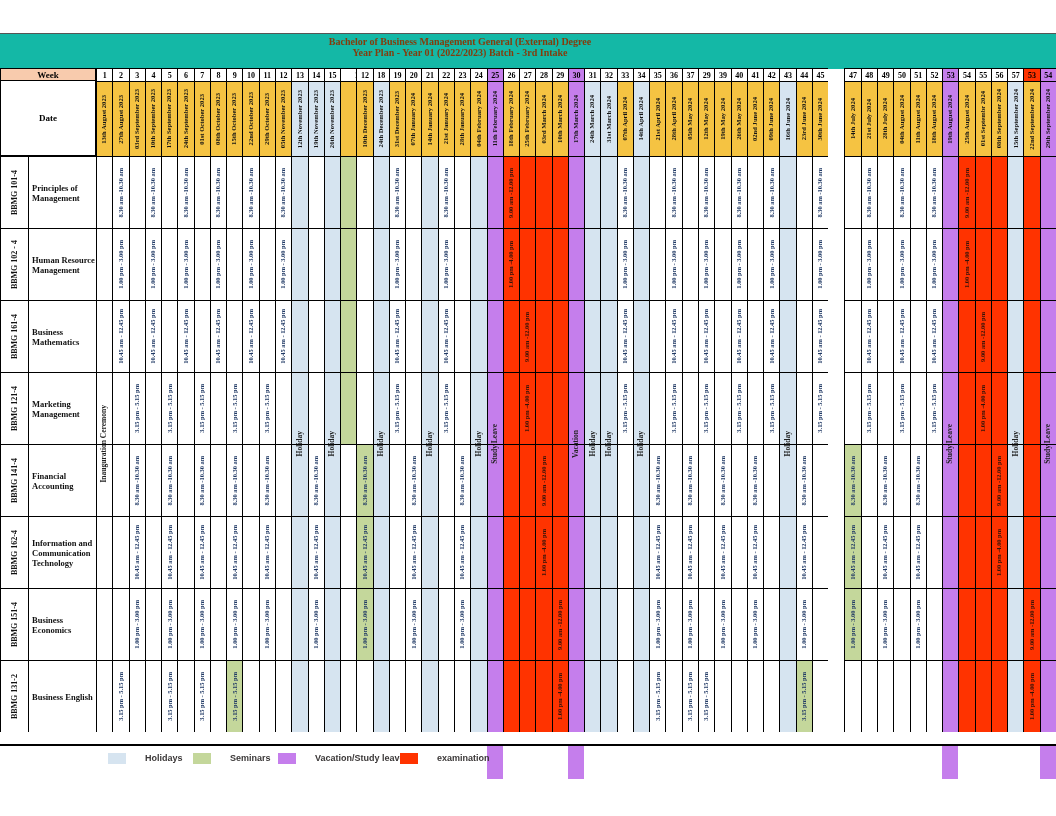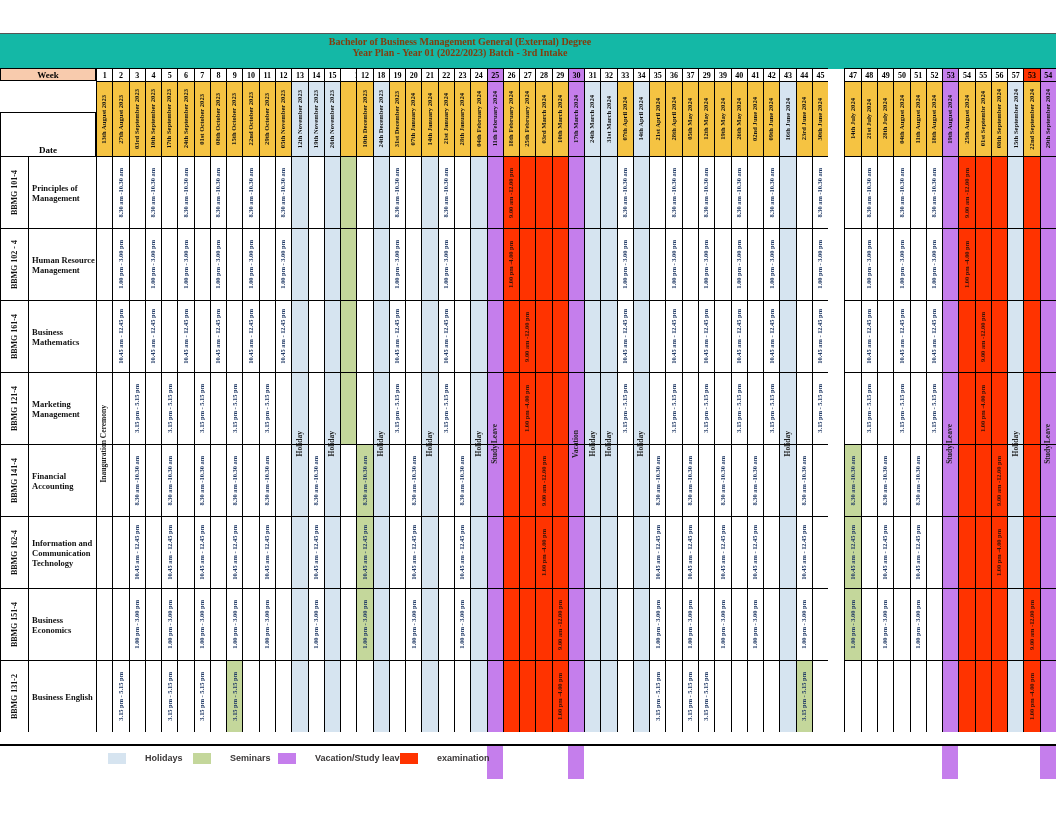--- a/index.html
+++ b/index.html
@@ -8,21 +8,21 @@
   #title-band{position:absolute;left:0;top:33px;width:1056px;height:35px;background:#14b8a6;
               border-top:1px solid #555;}
   #title-inner{position:absolute;left:0;top:2px;width:920px;text-align:center;color:#843C0C;}
   #title-inner .t1{font-size:10px;font-weight:bold;line-height:11px;}
   #title-inner .t2{font-size:10px;font-weight:bold;line-height:11px;}
   #title-inner .t3{font-size:9px;font-weight:bold;line-height:11px;}
   
   .hdrcell{position:absolute;box-sizing:border-box;border:1px solid #000;display:flex;
            align-items:center;justify-content:center;font-weight:bold;}
   #week-label{left:0;top:68px;width:96px;height:13px;background:#F8CBAD;font-size:9px;}
-  #date-label{left:0;top:80px;width:96px;height:76px;background:#fff;font-size:9px;margin-top:32px;}
+  #date-label{left:0;top:80px;width:96px;height:76px;background:#fff;font-size:9px;}
   .codecell{position:absolute;left:0;width:28px;box-sizing:border-box;border-left:1px solid #000;
             border-top:1px solid #000;display:flex;align-items:center;justify-content:center;background:#fff;}
   .namecell{position:absolute;left:28px;width:68px;box-sizing:border-box;border-left:1px solid #000;
             border-top:1px solid #000;background:#fff;display:flex;align-items:center;}
   .namecell span{font-size:8.5px;font-weight:bold;line-height:10px;padding-left:3px;color:#111;}
   .vtext{writing-mode:vertical-rl;transform:rotate(180deg);white-space:nowrap;
          font-weight:bold;line-height:1;}
   .codecell .vtext{font-size:8px;color:#111;}
   
   .col{position:absolute;top:68px;height:698px;box-sizing:border-box;}

